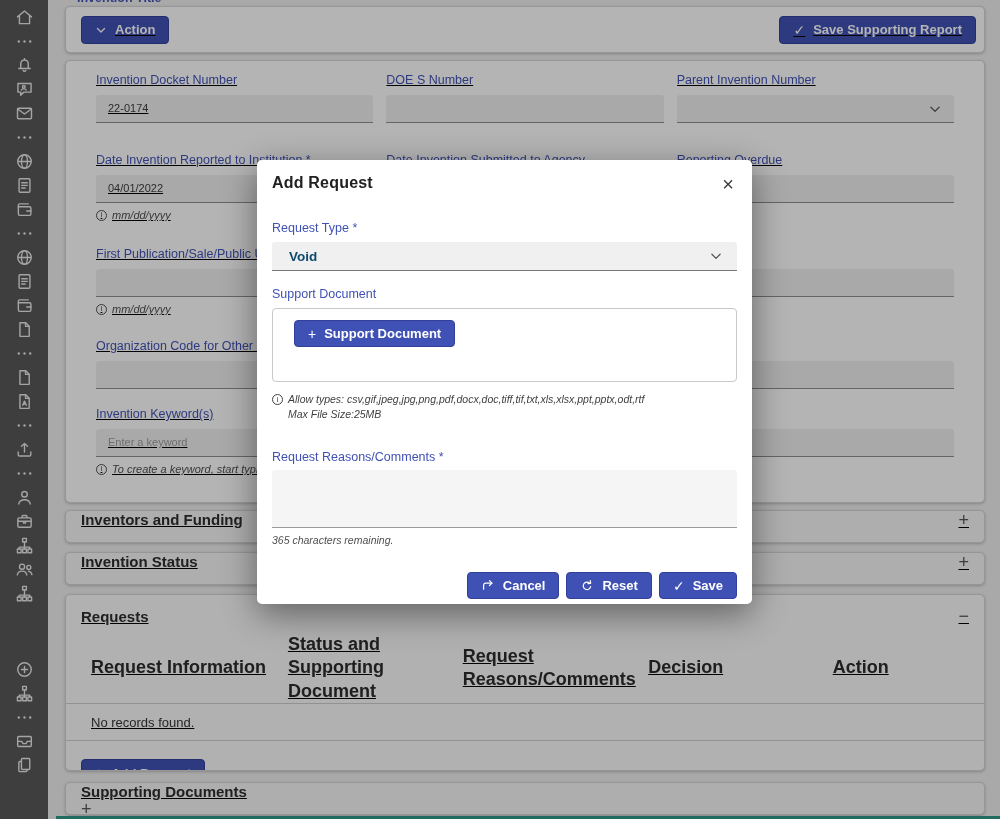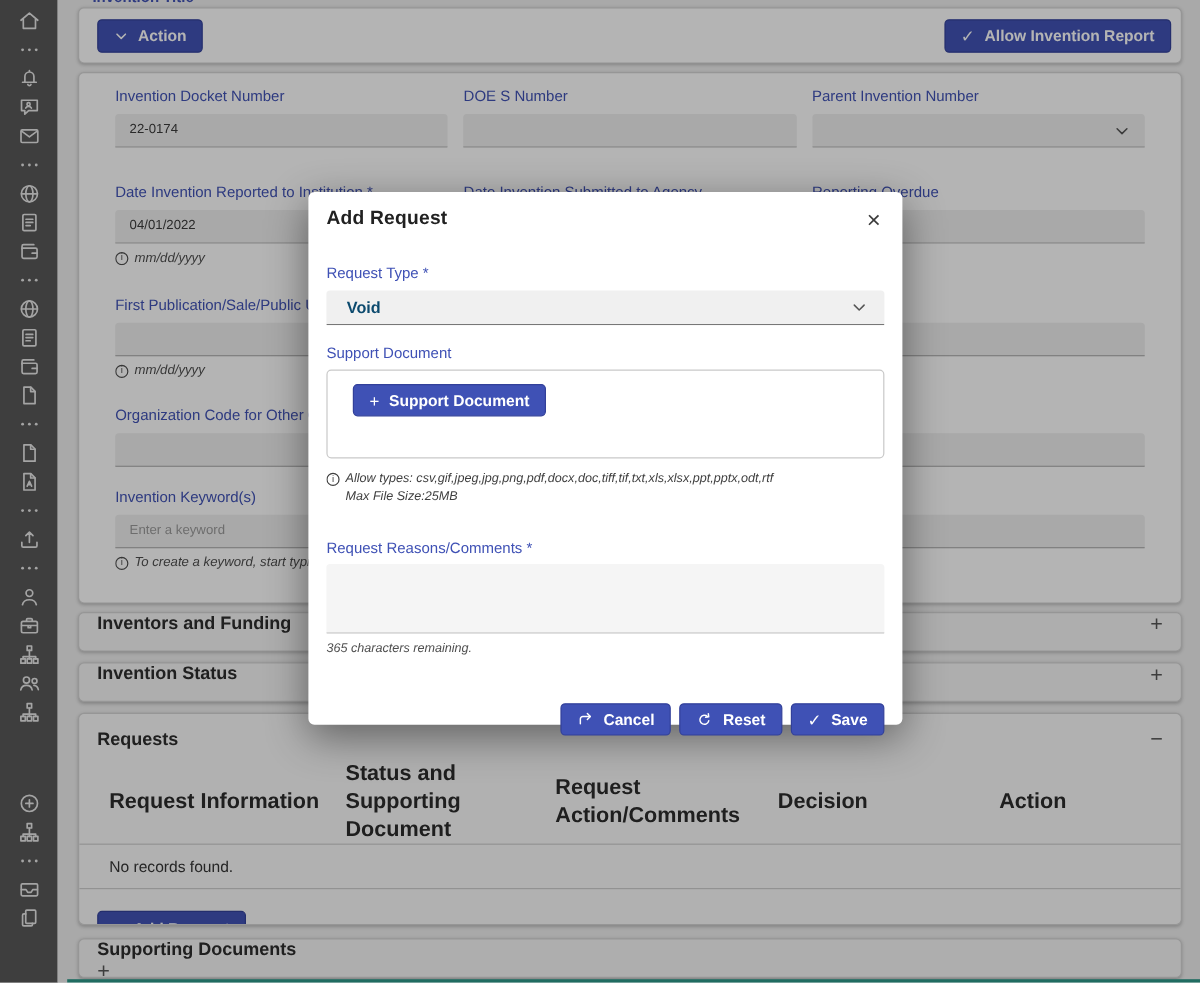--- a/index.html
+++ b/index.html
@@ -9,21 +9,21 @@
 
   
   .sidebar { position:absolute; left:0; top:0; bottom:0; width:48px; background:#575757; z-index:1;
              display:flex; flex-direction:column; align-items:center; padding-top:5px; }
   .sb-item { height:24px; width:48px; flex:none; display:flex; align-items:center; justify-content:center; cursor:pointer; }
   .sb-gap { height:52px; width:48px; flex:none; }
 
   
   .main { position:absolute; left:48px; top:0; right:0; bottom:0; background:#efefef; z-index:2; }
   .card { position:absolute; left:17px; right:15px; background:#ffffff; border:1px solid #d4d4d4;
-          border-radius:5px; box-shadow:0 1px 3px rgba(0,0,0,0.22); }
+          border-radius:5px; box-shadow:0 1px 3px rgba(0,0,0,0.22);text-decoration:underline; }
   .clipped-title { position:absolute; top:-9px; left:29px; font-size:12.5px; font-weight:bold; color:#3f51b5; }
 
   .top-card { top:6px; height:47px; display:flex; align-items:center; justify-content:space-between; padding:0 8px 0 15px; }
 
   .btn { background:#3f51b5; color:#fff; border:1px solid #32409a; border-radius:4px; height:28px;
          padding:0 13px; font-size:13px; font-weight:bold; display:inline-flex; align-items:center; gap:8px;
          cursor:pointer; font-family:"Liberation Sans", sans-serif; white-space:nowrap; }
   .btn .bico { font-size:14px; font-weight:normal; line-height:1; }
   .btn svg { display:block; }
 
@@ -76,21 +76,21 @@
   .lbl-rt { margin-top:27px; }
   .lbl-sd { margin-top:16px; }
   .upload-box { margin-top:7px; height:74px; border:1px solid #c9c9c9; border-radius:4px; padding:11px 0 0 21px; }
   .m-hints { margin-top:10px; font-size:10.5px; font-style:italic; color:#3f3f3f; line-height:1.45; }
   .m-hints .hrow { display:flex; align-items:center; gap:5px; white-space:nowrap; overflow:hidden; }
   .m-hints .icirc { border-color:#3f3f3f; }
   .lbl-rc { margin-top:28px; }
   .m-textarea { margin-top:6px; height:58px; background:#f5f5f5; border-bottom:1px solid #9a9a9a;
                 border-radius:3px 3px 0 0; cursor:text; }
   .m-remaining { margin-top:6px; font-size:10.5px; font-style:italic; color:#4f4f4f; }
-  .m-footer { display:flex; justify-content:flex-end; gap:7px; margin-top:40px; }
+  .m-footer { display:flex; justify-content:flex-end; gap:7px; margin-top:26px; }
   .m-footer .btn { height:27px; }
 </style>
 </head>
 <body>
 
 <div class="screen">
 
   <aside class="sidebar" id="sidebar">
       <div class="sb-item">
         <svg width="21" height="21" viewBox="0 0 24 24" fill="none" stroke="#e9e9e9" stroke-width="1.6" stroke-linecap="round" stroke-linejoin="round">
@@ -316,21 +316,21 @@
 
     <div class="card top-card">
       <button class="btn">
         <svg width="12" height="12" viewBox="0 0 24 24" fill="none" stroke="#fff" stroke-width="2.6" stroke-linecap="round" stroke-linejoin="round">
             <path d="M5 9l7 7 7-7"></path>
           </svg>
         <span>Action</span>
       </button>
       <button class="btn">
         <span class="bico">✓</span>
-        <span>Allow Invention Report</span>
+        <span>Save Supporting Report</span>
       </button>
     </div>
 
     <div class="card form-card">
 
       <div class="fgrid r1">
         <div class="field">
           <div class="flabel">Invention Docket Number</div>
           <div class="finput">
               <span>22-0174</span>
@@ -439,21 +439,21 @@
     </div>
 
     <div class="card requests-card">
       <div class="req-head">
         <span class="req-title">Requests</span>
         <span class="sectoggle">−</span>
       </div>
       <div class="req-cols">
         <div class="hc">Request Information</div>
         <div class="hc hc-wrap">Status and Supporting Document</div>
-        <div class="hc">Request Action/Comments</div>
+        <div class="hc">Request Reasons/Comments</div>
         <div class="hc">Decision</div>
         <div class="hc">Action</div>
       </div>
       <div class="req-empty">No records found.</div>
       <button class="btn req-add">
         <span class="bico">+</span>
         <span>Add Request</span>
       </button>
     </div>
 

